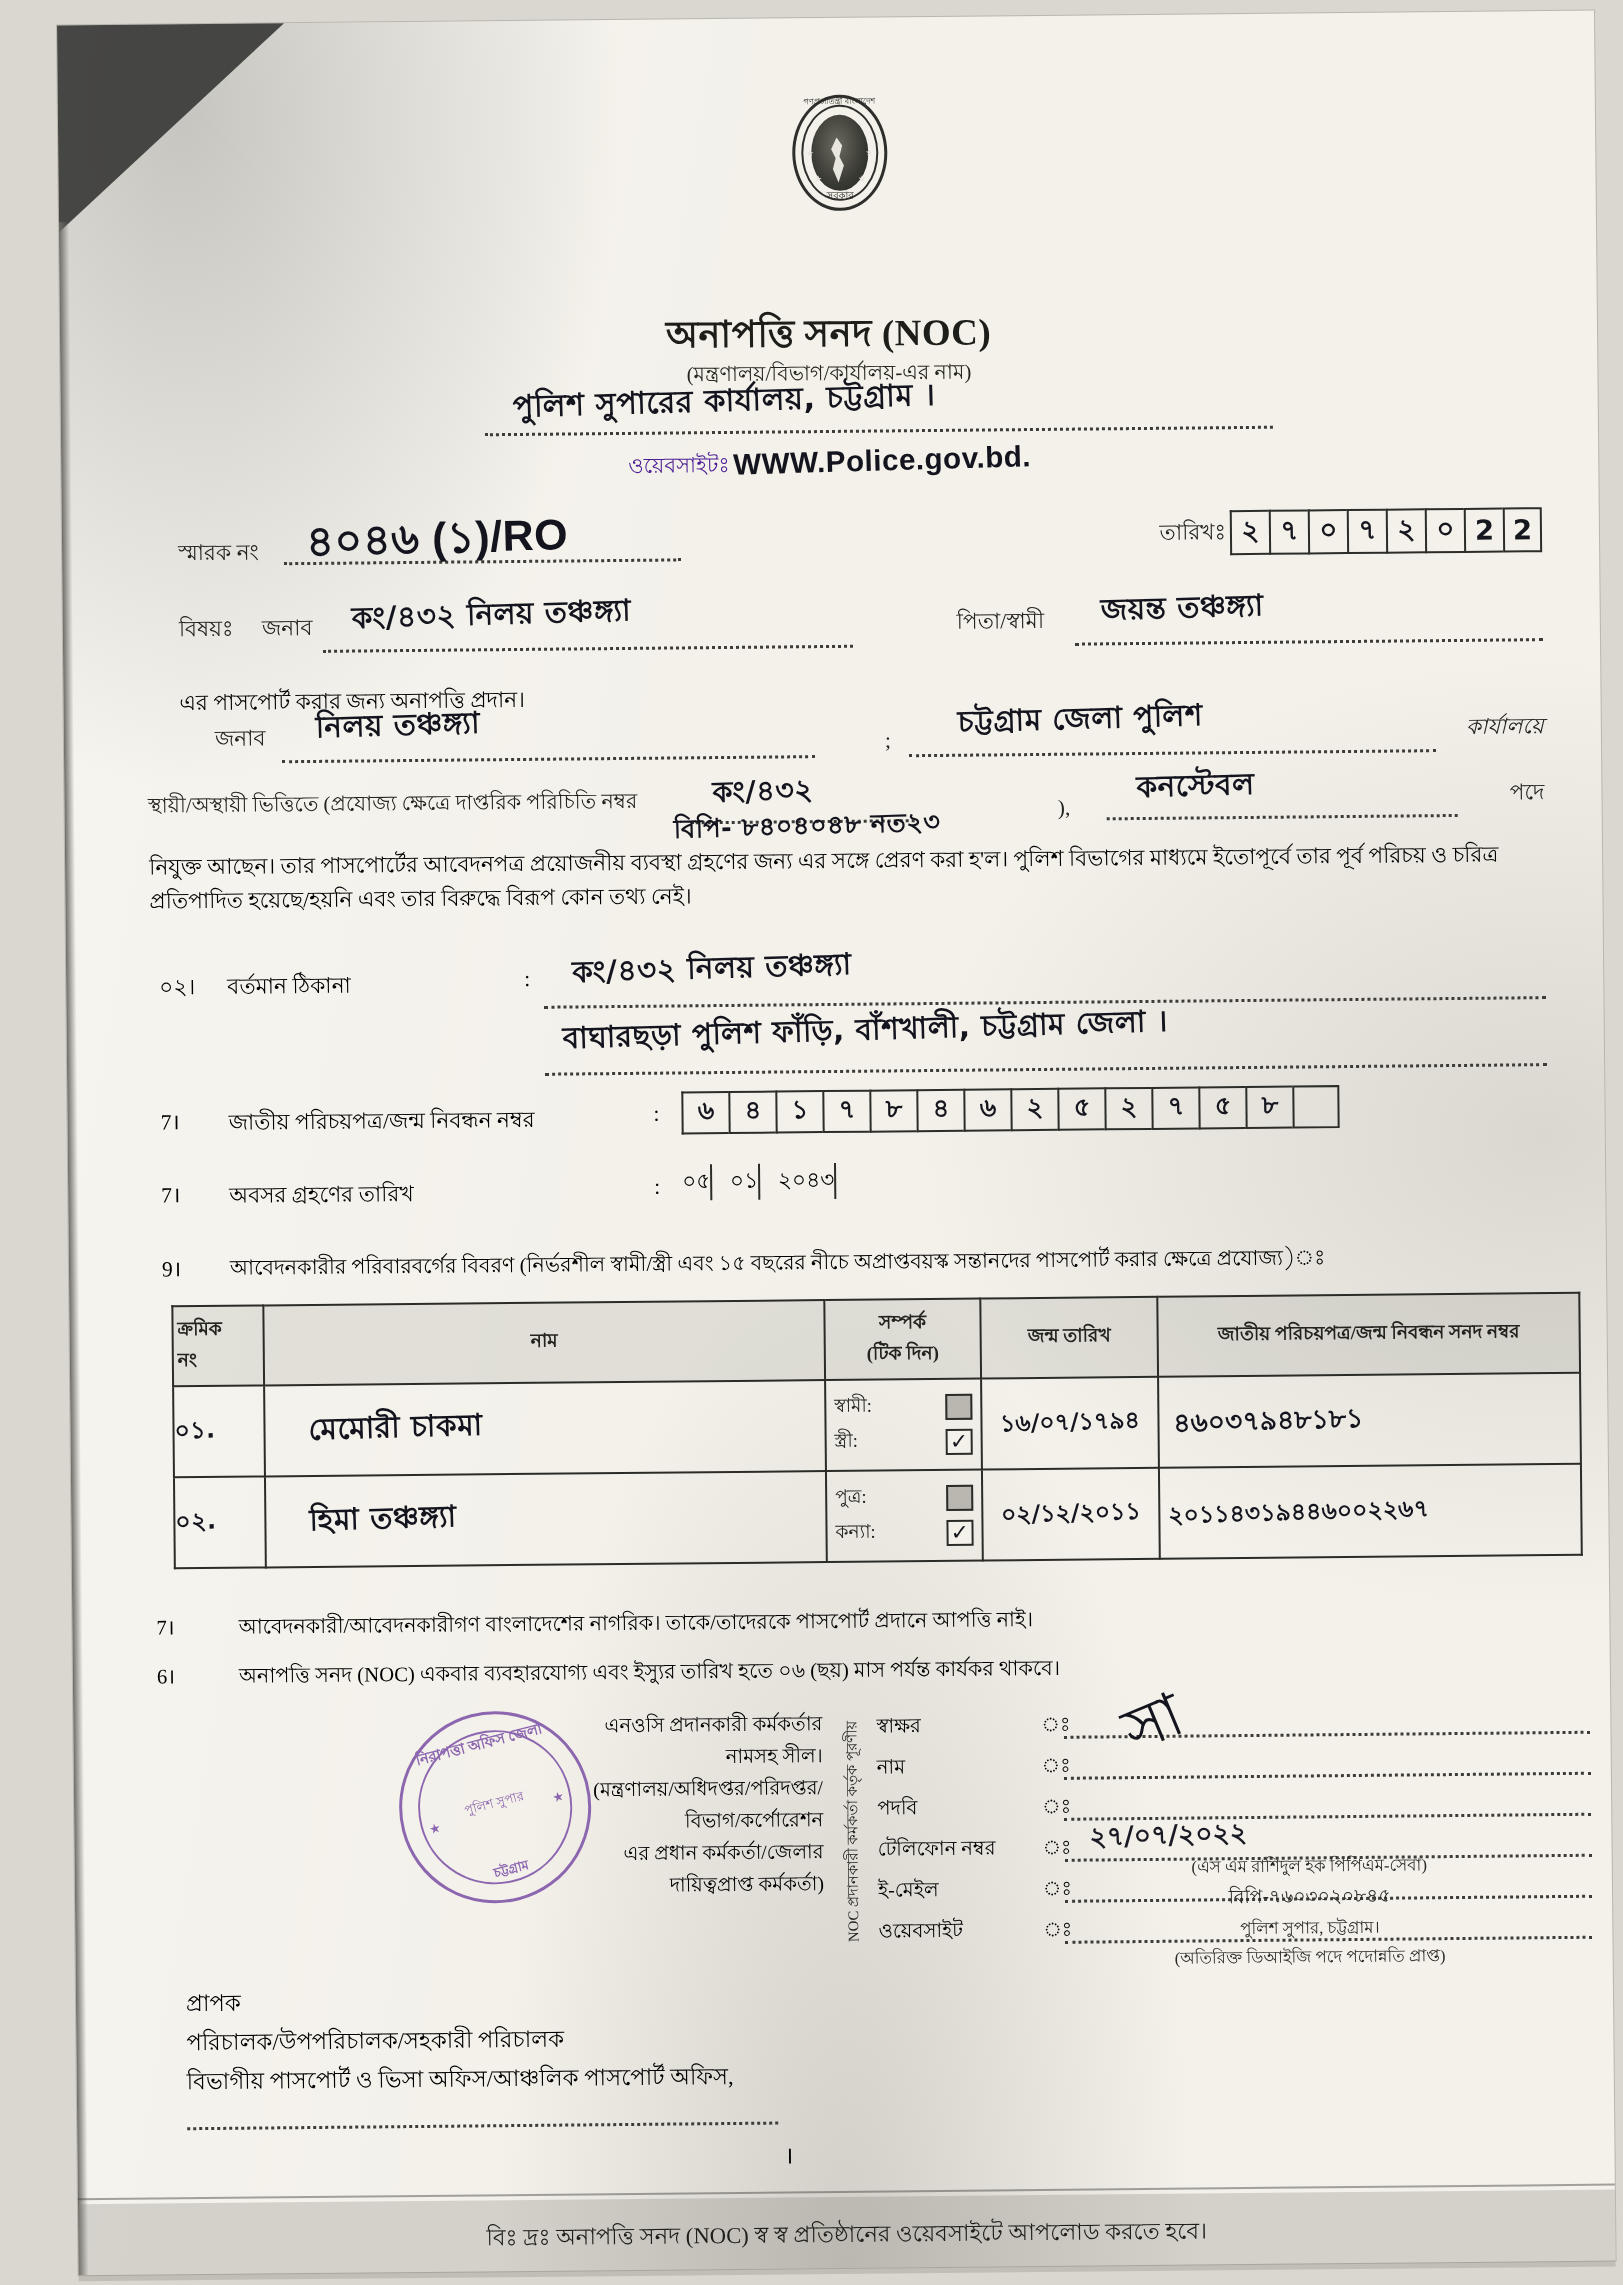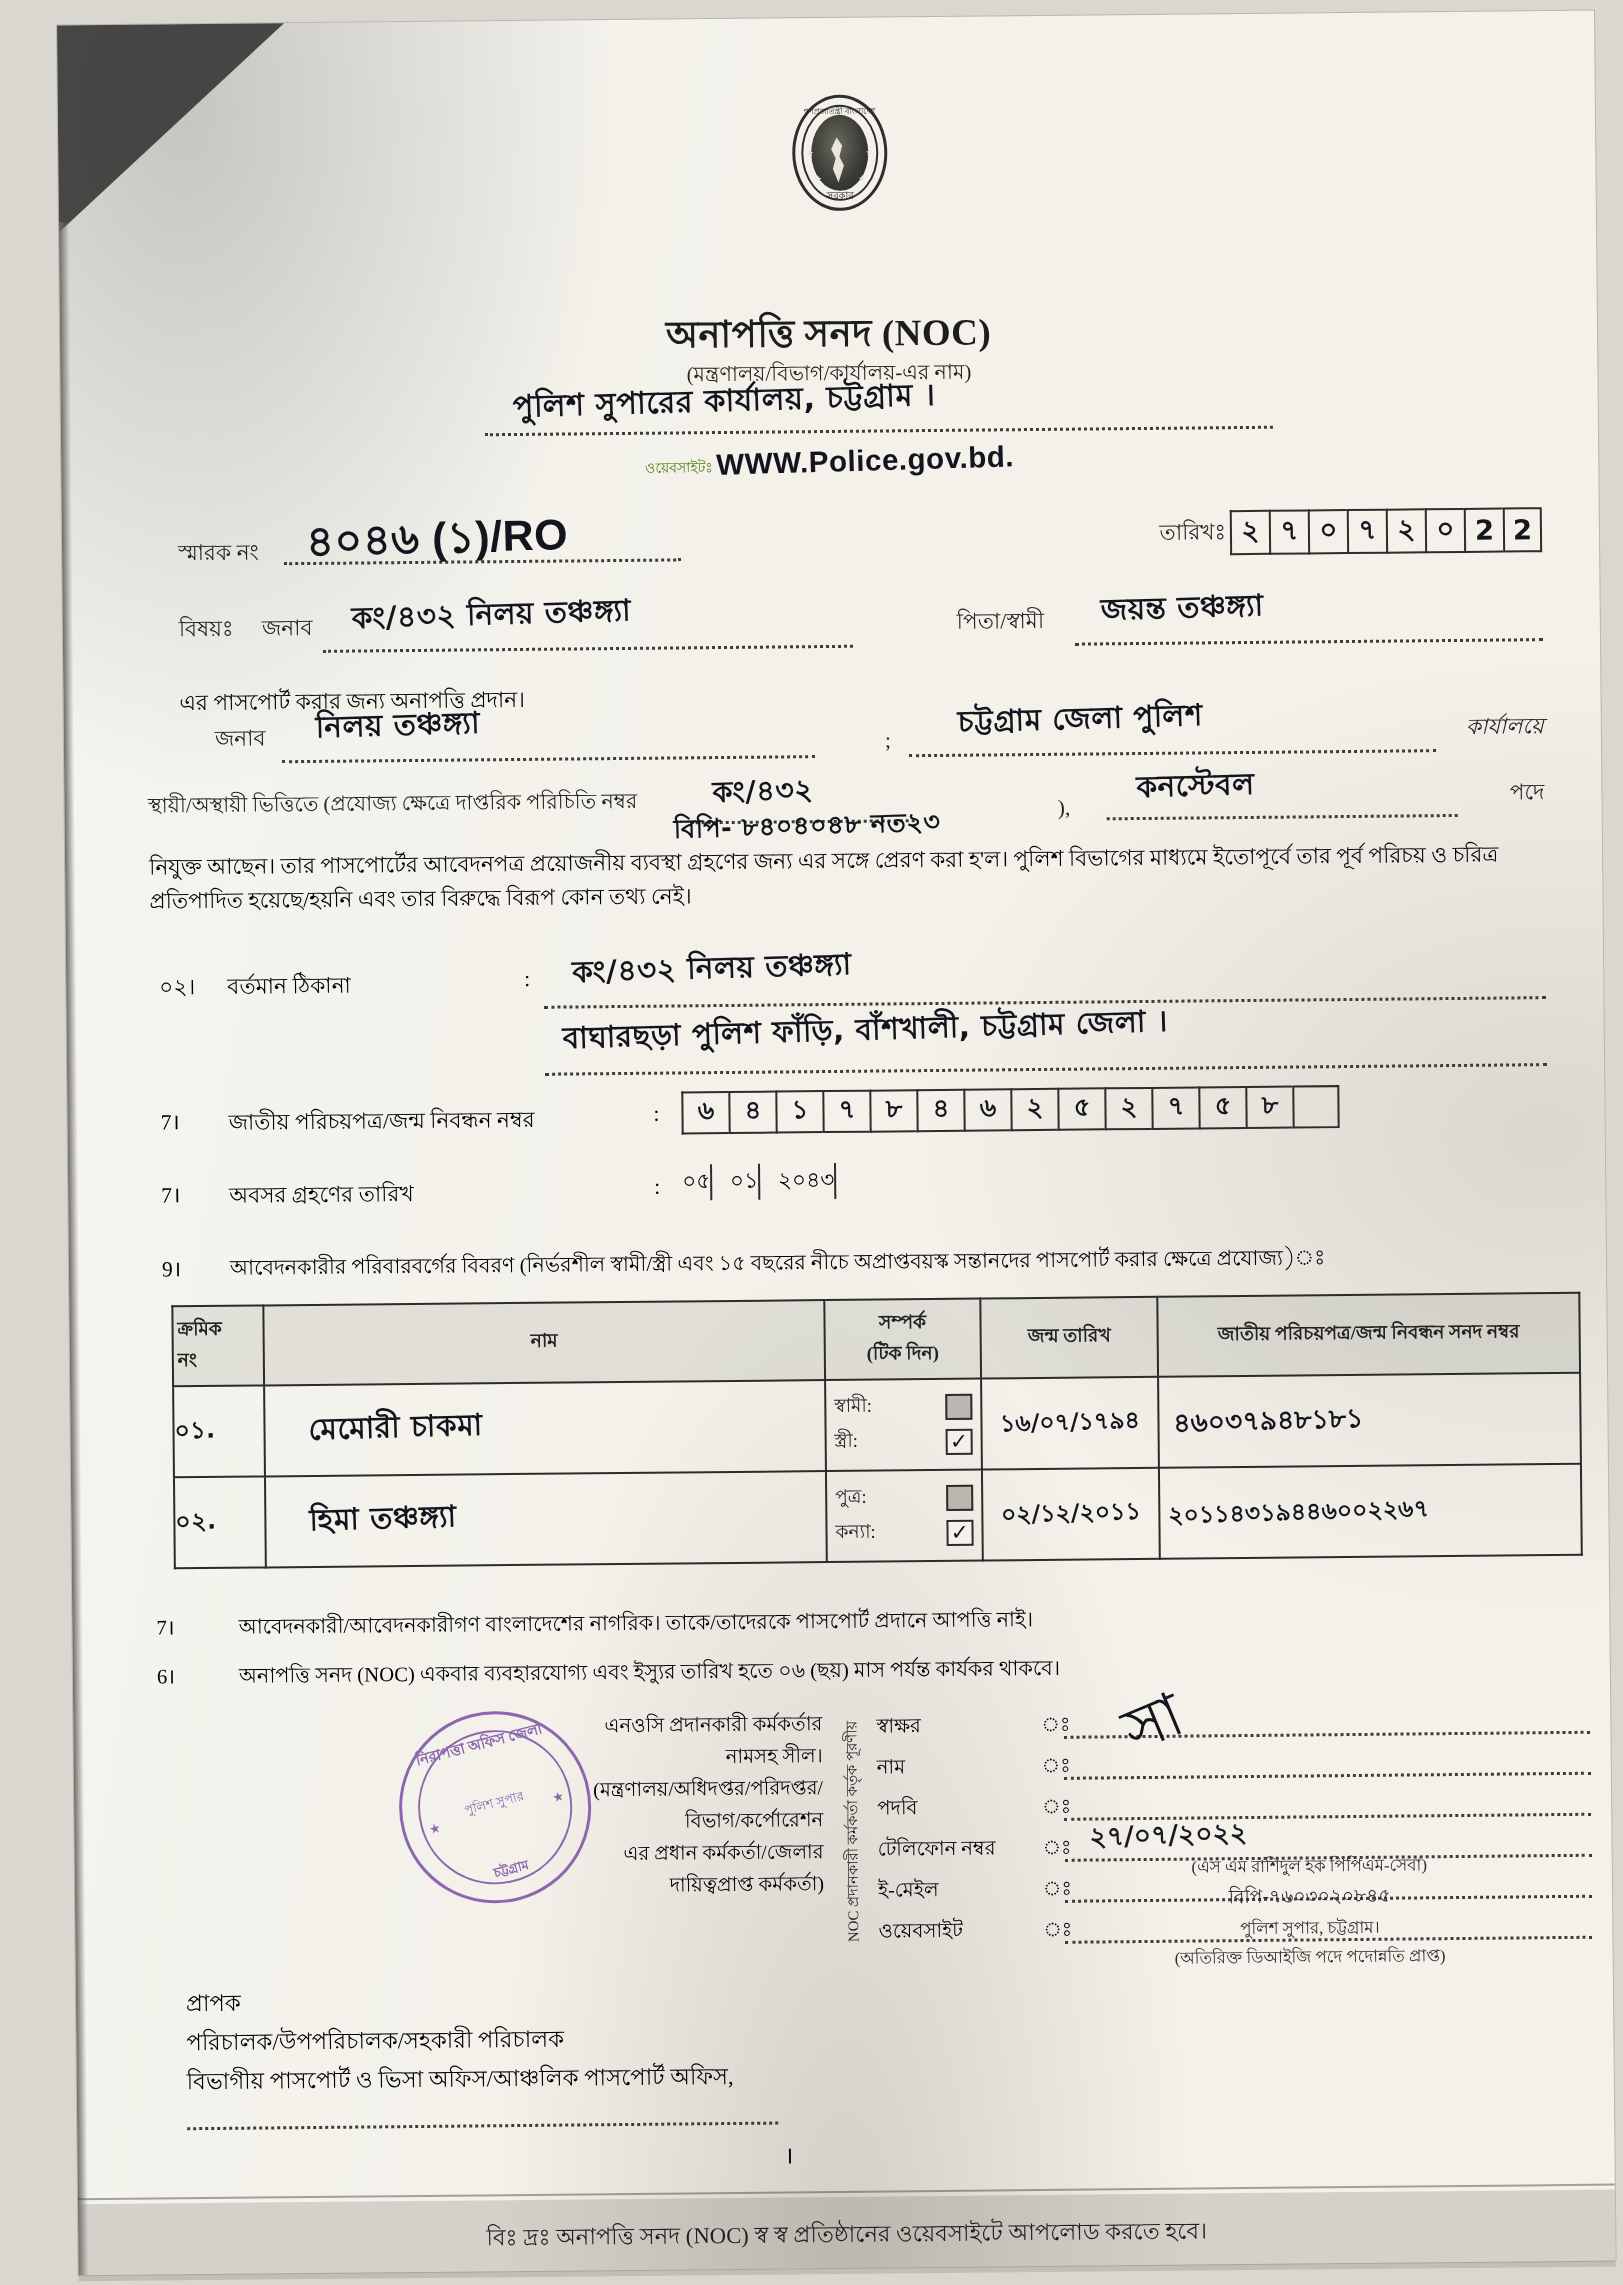--- a/index.html
+++ b/index.html
@@ -77,21 +77,21 @@
     position: absolute; left: 46%; top: 30%;
     width: 15.8px; height: 45px;
     background: #e8e6de;
     clip-path: polygon(45% 0%, 80% 18%, 62% 42%, 90% 62%, 55% 100%, 20% 70%, 38% 46%, 10% 26%);
     transform: translateX(-50%);
   }
   #emblem .topcap, #emblem .botcap {
     position: absolute; left: 0; right: 0; text-align: center;
     font-size: 7.9px; color: #23231f; font-family: "DejaVu Sans", sans-serif;
   }
-  #emblem .topcap { top: 10px; }
+  #emblem .topcap { top: 0; }
   #emblem .botcap { bottom: 5.9px; font-size: 9.9px; }
   #emblem .star { position: absolute; color: #e8e6de; font-size: 8.9px; }
 
   
   #doc-title {
     position: absolute; top: 286px; left: 0; right: 0;
     text-align: center; font-size: 37px; font-weight: 700; color: #1d1d1a;
     letter-spacing: 0.5px;
   }
   #doc-subtitle {
@@ -100,21 +100,21 @@
   }
   #office-line {
     position: absolute; top: 376px; left: 424px; width: 788px;
     height: 45px;
   }
   #office-line .dots { position: absolute; left: 0; right: 0; bottom: 5.9px; }
   #office-line .hw { position: absolute; left: 27.6px; bottom: 11.8px; font-size: 30.5px; }
   #website-line {
     position: absolute; top: 426px; left: 0; right: 0; text-align: center;
   }
-  #website-line .lbl { font-size: 14px; color: #4d7c0f; }
+  #website-line .lbl { font-size: 21px; color: #4c1d95; }
   #website-line .hw { font-size: 29.6px; font-family: "Liberation Sans", sans-serif; }
 
   
   #memo-row { position: absolute; top: 488px; left: 116px; width: 690px; height: 55px; }
   #memo-row .lbl { position: absolute; left: 0; top: 23.6px; font-size: 21.7px; }
   #memo-row .dots { position: absolute; left: 106px; right: 187px; top: 51px; }
   #memo-row .hw { position: absolute; left: 128px; top: -3.9px; font-size: 43px; font-family: "Liberation Sans", sans-serif; }
 
   #date-row { position: absolute; top: 491px; right: 57px; height: 55px; display: flex; align-items: center; }
   #date-row .lbl { font-size: 21.7px; margin-right: 3.9px; }

